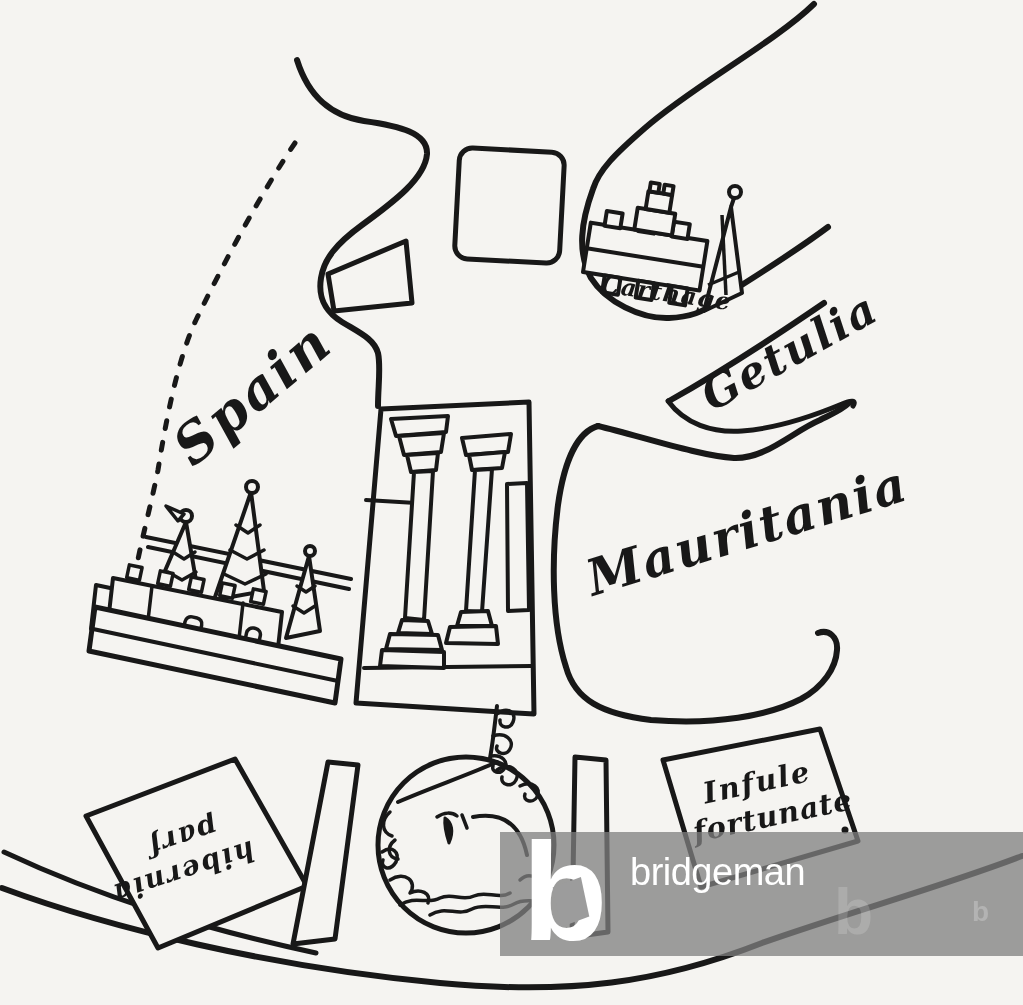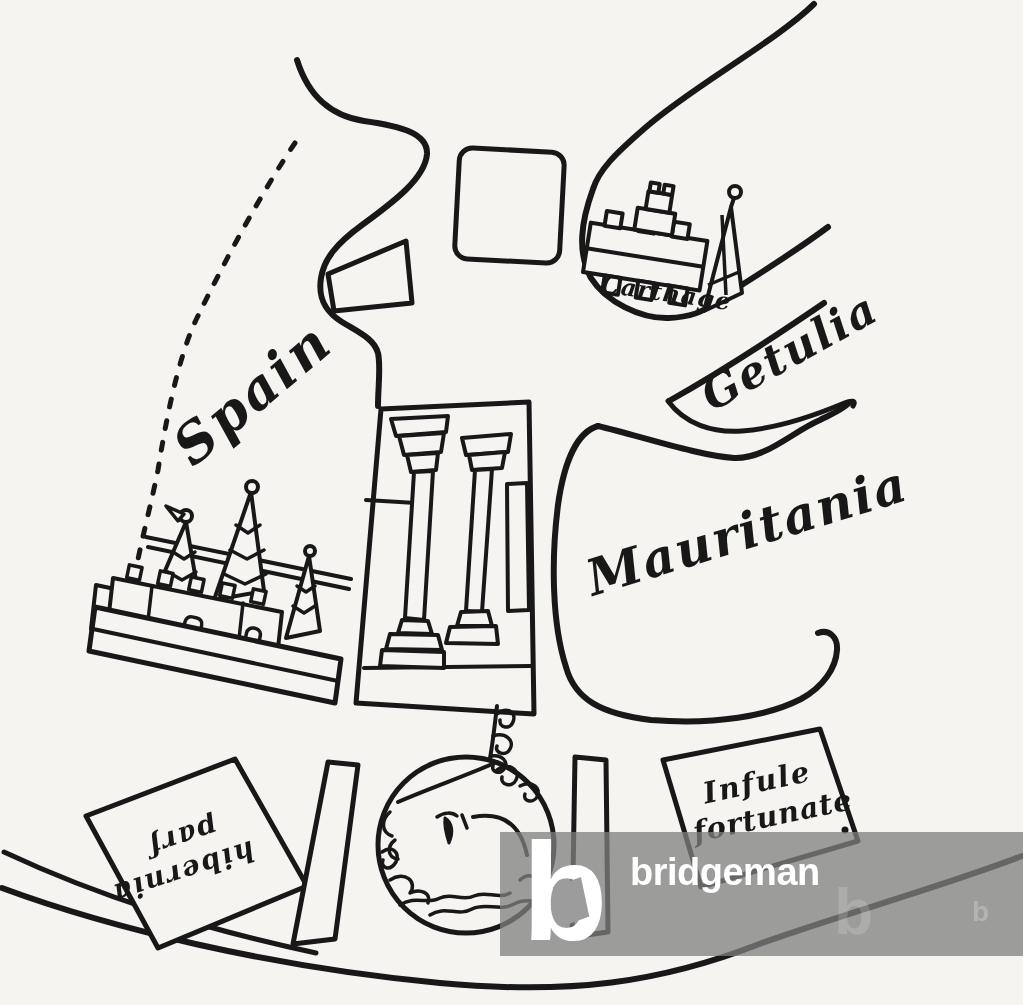--- a/index.html
+++ b/index.html
@@ -22,21 +22,21 @@
     position:absolute;left:522px;top:822px;
     font-family:"Liberation Sans",sans-serif;font-weight:bold;
     font-size:140px;line-height:140px;color:#ffffff;
   }
   .wm-logo-hole{
     position:absolute;left:556px;top:882px;width:30px;height:40px;
     background:#9c9c9c;transform:rotate(-20deg) skewX(-8deg);
   }
   .wm-name{
     position:absolute;left:630px;top:854px;
-    font-weight:bold;font-size:38px;line-height:37px;
+    font-weight:normal;font-size:38px;line-height:37px;
     letter-spacing:-0.5px;color:#ffffff;
   }
   .wm-faint-lg{
     position:absolute;left:834px;top:880px;
     font-weight:bold;font-size:64px;line-height:64px;
     color:rgba(255,255,255,0.17);
   }
   .wm-faint-sm{
     position:absolute;left:972px;top:898px;
     font-weight:bold;font-size:28px;line-height:28px;

